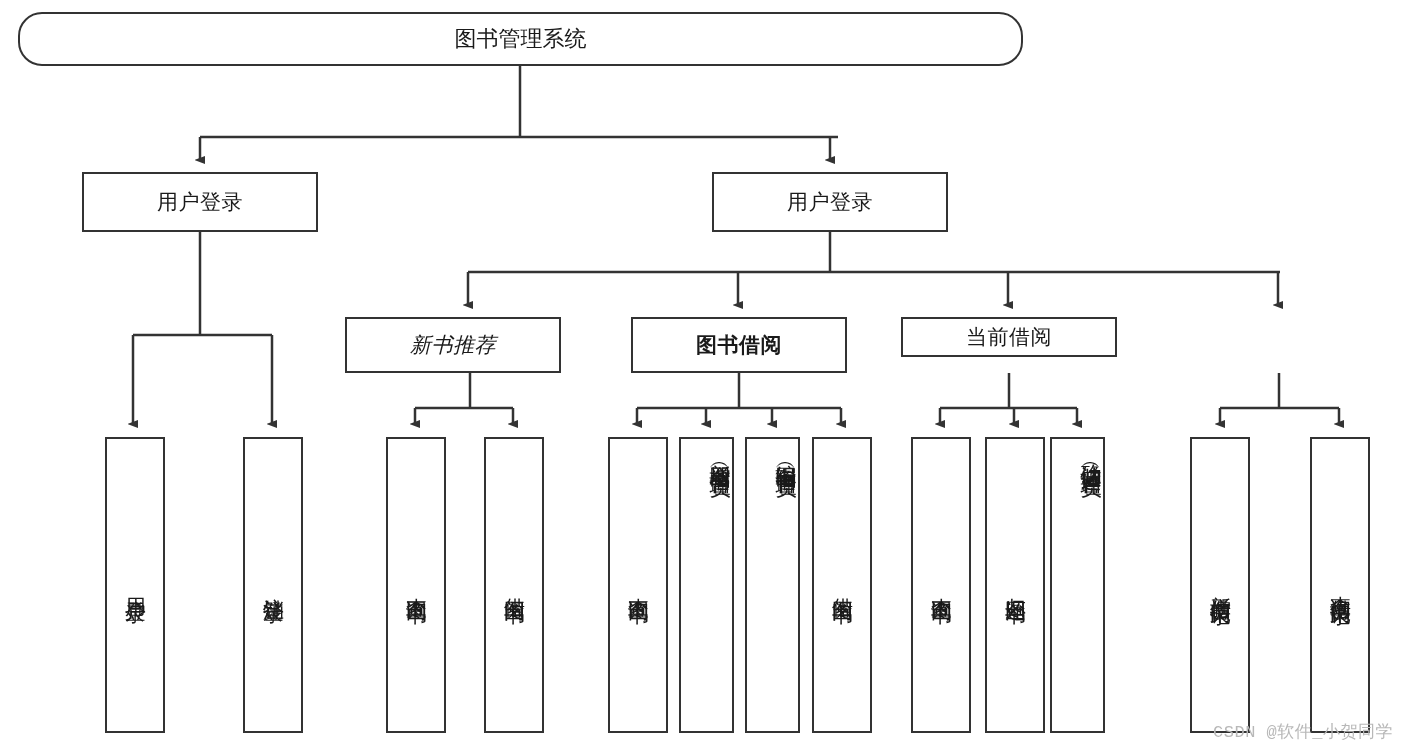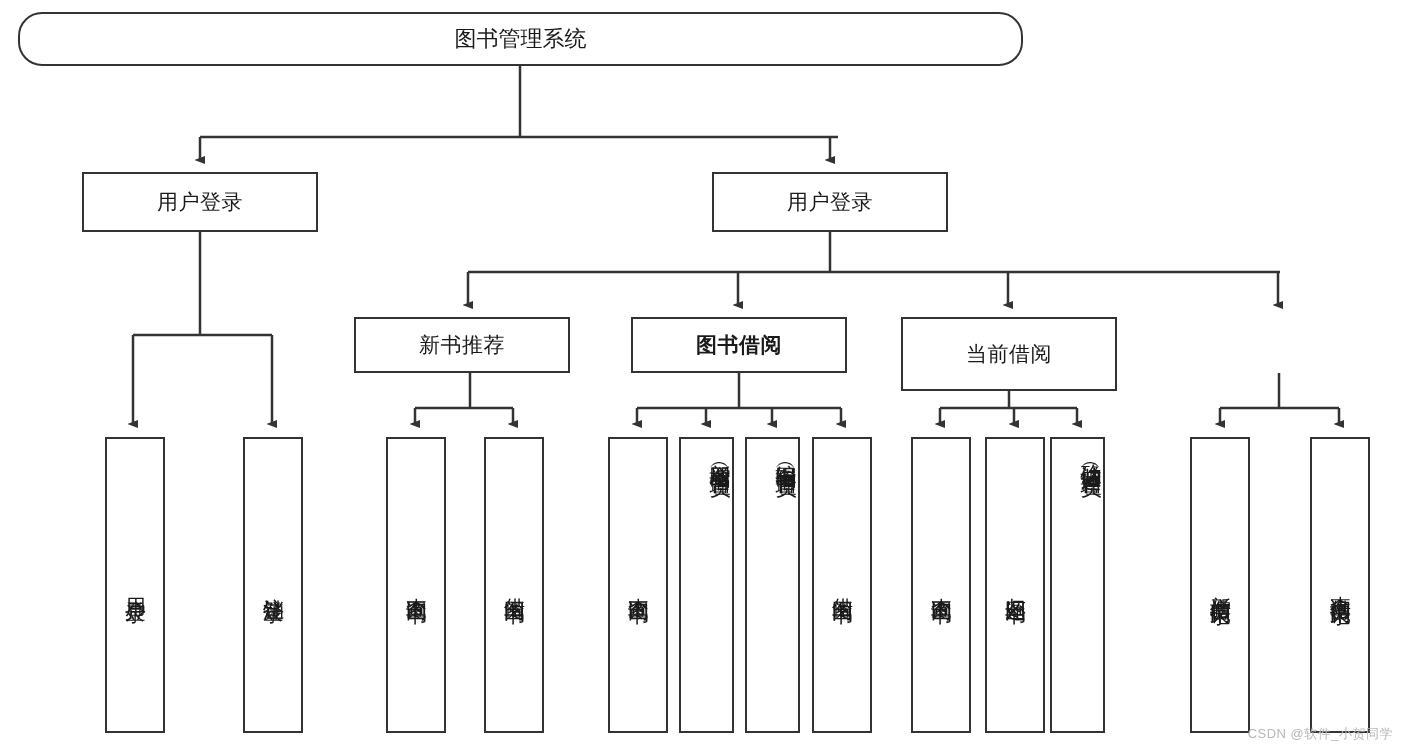--- a/index.html
+++ b/index.html
@@ -57,24 +57,25 @@
   }
   .node.v.centered {
     align-items: center;
     justify-content: center;
     padding-top: 0;
   }
   .watermark {
     position: absolute;
     right: 12px;
     bottom: 4px;
-    font-size: 13px;
+    font-size: 17px;
     color: #b8b8b8;
     white-space: nowrap;
     letter-spacing: 0.5px;
+    font-family: Liberation Mono, monospace;
   }
 </style>
 </head>
 <body>
 
 <div id="diagram-root">
 
   <svg id="edge-layer" viewBox="0 0 1405 747" width="1405" height="747" xmlns="http://www.w3.org/2000/svg">
     <defs>
       <marker id="arrow" markerWidth="10" markerHeight="10" refX="4" refY="5" orient="auto" markerUnits="userSpaceOnUse">
@@ -123,23 +124,23 @@
       <path d="M1220,408 L1220,424" marker-end="url(#arrow)"></path>
       <path d="M1339,408 L1339,424" marker-end="url(#arrow)"></path>
     </g>
   </svg>
 
   <div class="node root" style="left: 18px; top: 12px; width: 1005px; height: 54px;">图书管理系统</div>
 
   <div class="node h" style="left: 82px; top: 172px; width: 236px; height: 60px;">用户登录</div>
   <div class="node h" style="left: 712px; top: 172px; width: 236px; height: 60px;">用户登录</div>
 
-  <div class="node h" style="left: 354px; top: 317px; width: 216px; height: 56px;">新书推荐</div>
+  <div class="node h" style="left: 345px; top: 317px; width: 216px; height: 56px; font-style: italic;">新书推荐</div>
   <div class="node h" style="left: 631px; top: 317px; width: 216px; height: 56px; font-weight: bold;">图书借阅</div>
-  <div class="node h" style="left: 901px; top: 317px; width: 216px; height: 74px; text-align: right;">当前借阅</div>
+  <div class="node h" style="left: 901px; top: 317px; width: 216px; height: 40px; text-align: right;">当前借阅</div>
 
   <div class="node v centered" style="left: 105px; top: 437px; width: 60px; height: 296px;">用户登录</div>
   <div class="node v centered" style="left: 243px; top: 437px; width: 60px; height: 296px;">注销登录</div>
   <div class="node v centered" style="left: 386px; top: 437px; width: 60px; height: 296px;">查询图书</div>
   <div class="node v centered" style="left: 484px; top: 437px; width: 60px; height: 296px;">借阅图书</div>
   <div class="node v centered" style="left: 608px; top: 437px; width: 60px; height: 296px;">查询图书</div>
   <div class="node v" style="left: 679px; top: 437px; width: 55px; height: 296px;">新增图书（管理员）</div>
   <div class="node v" style="left: 745px; top: 437px; width: 55px; height: 296px;">编辑图书（管理员）</div>
   <div class="node v centered" style="left: 812px; top: 437px; width: 60px; height: 296px;">借阅图书</div>
   <div class="node v centered" style="left: 911px; top: 437px; width: 60px; height: 296px;">查询图书</div>

